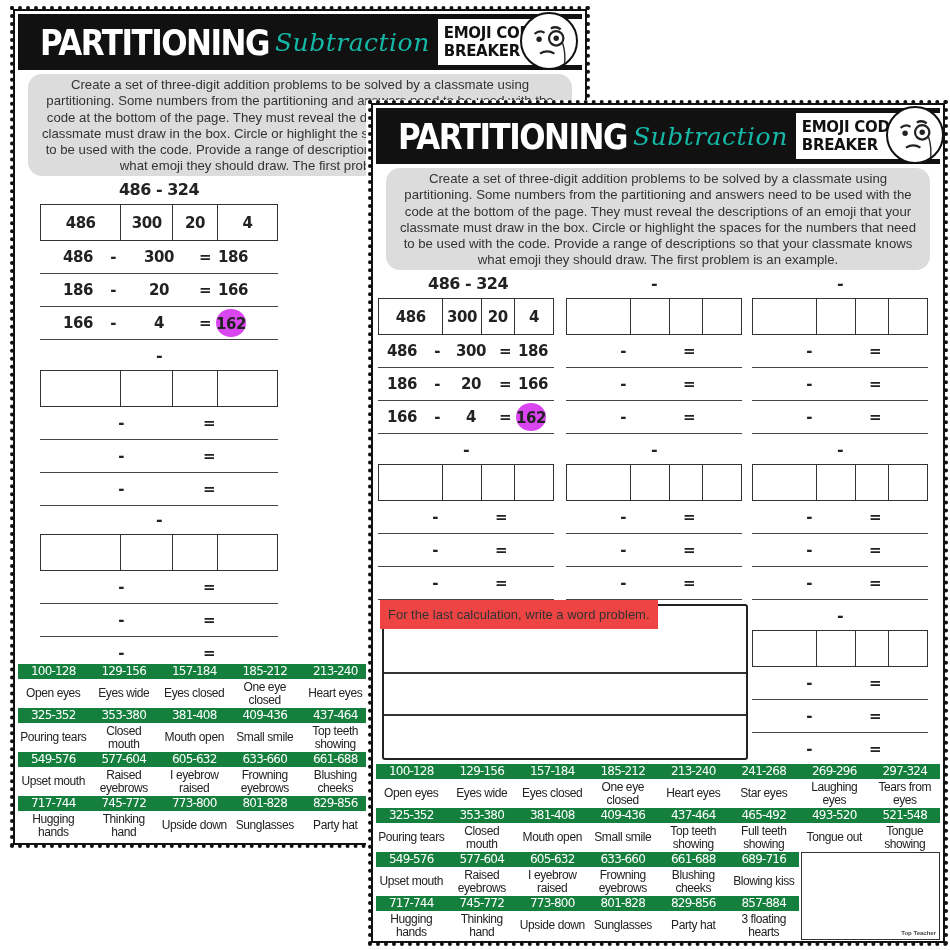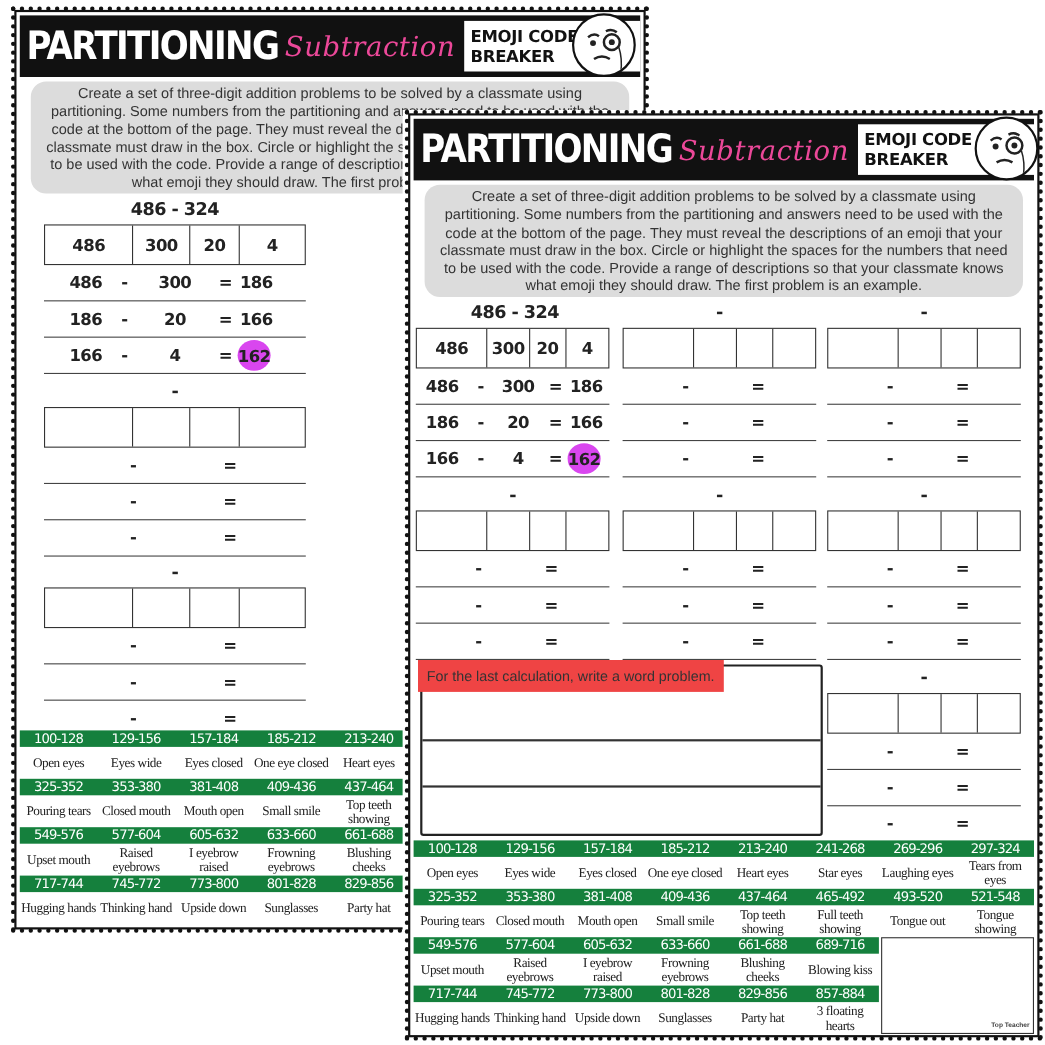--- a/index.html
+++ b/index.html
@@ -9,24 +9,24 @@
   .page {
     position: absolute; background: #fff;
     border: 4px dotted #111;
     outline: 2px solid #111; outline-offset: -5px;
   }
   .page.back { left: 10px; top: 6px; width: 580px; height: 842px; }
   .page.front { left: 368px; top: 100px; width: 580px; height: 846px; box-shadow: -2px 0 0 #fff; }
 
   .header {
     position: absolute; left: 4px; right: 4px; top: 4px; height: 56px;
-    background: #111; display: flex; align-items: center; padding-left: 6px;
+    background: #111; display: flex; align-items: center; padding-left: 22px;
   }
   .title-main { color: #fff; font-family: "DejaVu Sans", sans-serif; font-weight: bold; font-size: 31px; letter-spacing: -1.5px; transform: scaleY(1.15); }
-  .title-script { color: #ec4899; font-family: "DejaVu Serif", serif; font-style: italic; font-size: 25px; margin-left: 6px; letter-spacing: 0.5px; text-align: center; }
+  .title-script { color: #14b8a6; font-family: "DejaVu Serif", serif; font-style: italic; font-size: 25px; margin-left: 6px; letter-spacing: 0.5px; text-align: center; }
   .title-badge { background: #fff; color: #111; font-weight: bold; font-size: 15px; padding: 5px 6px; margin-left: 8px; letter-spacing: -0.3px; font-family: "DejaVu Sans", sans-serif; }
   .face {
     position: absolute; right: -4px; top: -2px; width: 58px; height: 58px;
     border-radius: 50%; background: #fff; border: 2px solid #111; overflow: hidden;
   }
   .face svg { width: 100%; height: 100%; }
 
   .instructions {
     position: absolute; left: 14px; right: 14px; top: 64px; height: 102px;
     background: #dcdcdc; border-radius: 14px; text-align: center;
@@ -45,21 +45,21 @@
   .hl { background: #d946ef; border-radius: 50%; width: 30px !important; height: 28px; line-height: 30px; }
 
   .word-box {
     position: absolute; left: 10px; top: 500px; width: 366px; height: 156px;
     border: 2px solid #222; border-radius: 3px;
   }
   .word-box .prompt { position: absolute; left: -4px; top: -6px; background: #ef4444; font-size: 13px; padding: 7px 8px; color: #333; }
   .word-box .ln { position: absolute; left: 0; right: 0; height: 1.5px; background: #333; }
 
   .code-table { position: absolute; left: 4px; top: 660px; width: 564px; }
-  .code-row { display: flex; font-family: Liberation Serif, serif; }
+  .code-row { display: flex; }
   .code-row.range { background: #15803d; color: #fff; height: 15px; font-size: 12px; line-height: 15px; font-family: "DejaVu Sans", sans-serif; letter-spacing: -0.8px; }
   .code-row.desc { height: 29px; font-size: 12px; line-height: 13px; color: #222; letter-spacing: -0.4px; }
   .code-row > div { flex: 0 0 70.5px; text-align: center; display: flex; align-items: center; justify-content: center; }
   .code-row.desc > div { padding: 0 1px; }
   .credit { position: absolute; right: 8px; bottom: 6px; font-size: 6px; font-weight: bold; color: #444; }
   .blank-cell { position: absolute; border: 1.2px solid #333; background: #fff; }
 </style>
 </head>
 <body>
 

